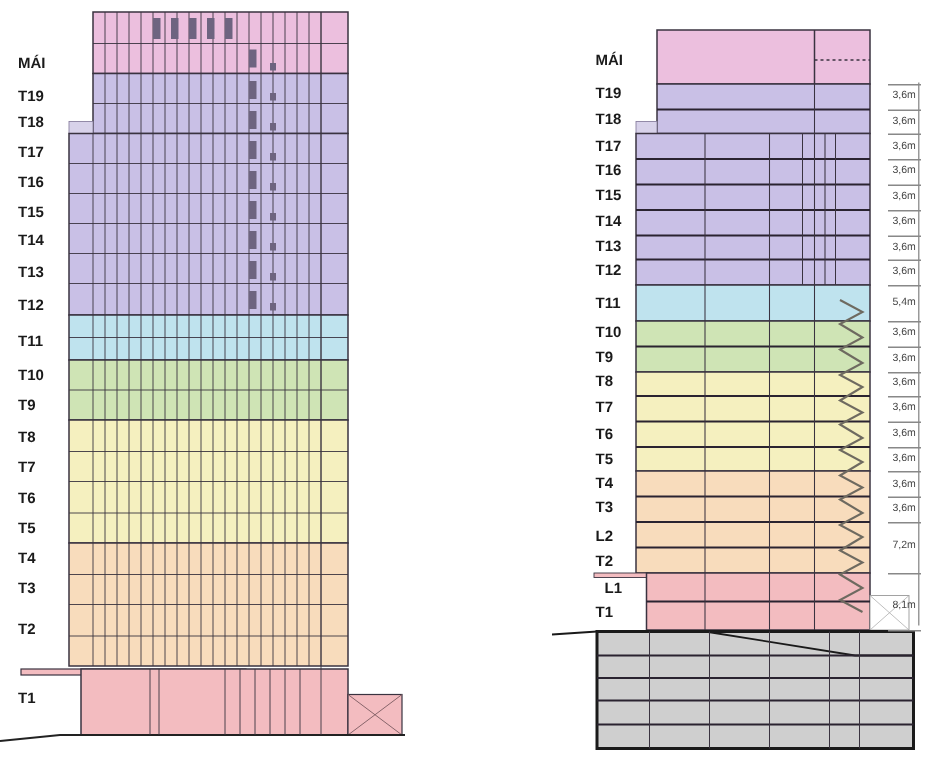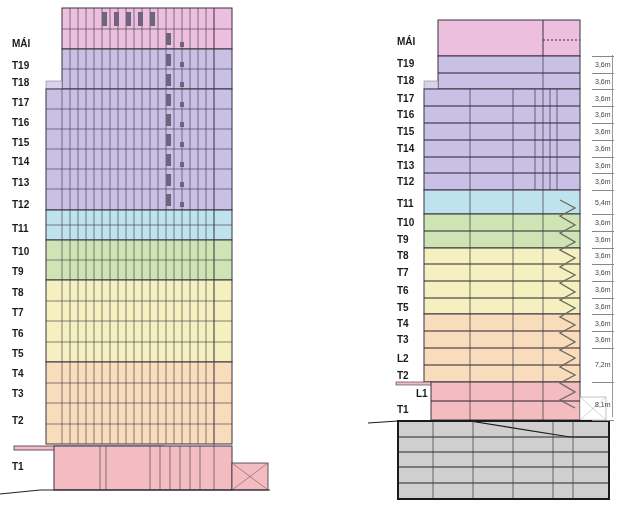--- a/index.html
+++ b/index.html
@@ -218,21 +218,21 @@
   <div class="lbl" style="left:397px;top:222px">T10</div>
   <div class="lbl" style="left:397px;top:239px">T9</div>
   <div class="lbl" style="left:397px;top:255px">T8</div>
   <div class="lbl" style="left:397px;top:272px">T7</div>
   <div class="lbl" style="left:397px;top:290px">T6</div>
   <div class="lbl" style="left:397px;top:307px">T5</div>
   <div class="lbl" style="left:397px;top:323px">T4</div>
   <div class="lbl" style="left:397px;top:339px">T3</div>
   <div class="lbl" style="left:397px;top:358px">L2</div>
   <div class="lbl" style="left:397px;top:375px">T2</div>
-  <div class="lbl" style="left:416px;top:393px">L1</div>
+  <div class="lbl" style="left:403px;top:393px">L1</div>
   <div class="lbl" style="left:397px;top:409px">T1</div>
 </div>
 
 <div>
   <div class="dimline" style="left:612px;top:55px;height:362px"></div>
   <div class="dimtick" style="left:592px;top:56px;width:22px"></div>
   <div class="dimtick" style="left:592px;top:73px;width:22px"></div>
   <div class="dimtick" style="left:592px;top:89px;width:22px"></div>
   <div class="dimtick" style="left:592px;top:106px;width:22px"></div>
   <div class="dimtick" style="left:592px;top:123px;width:22px"></div>

